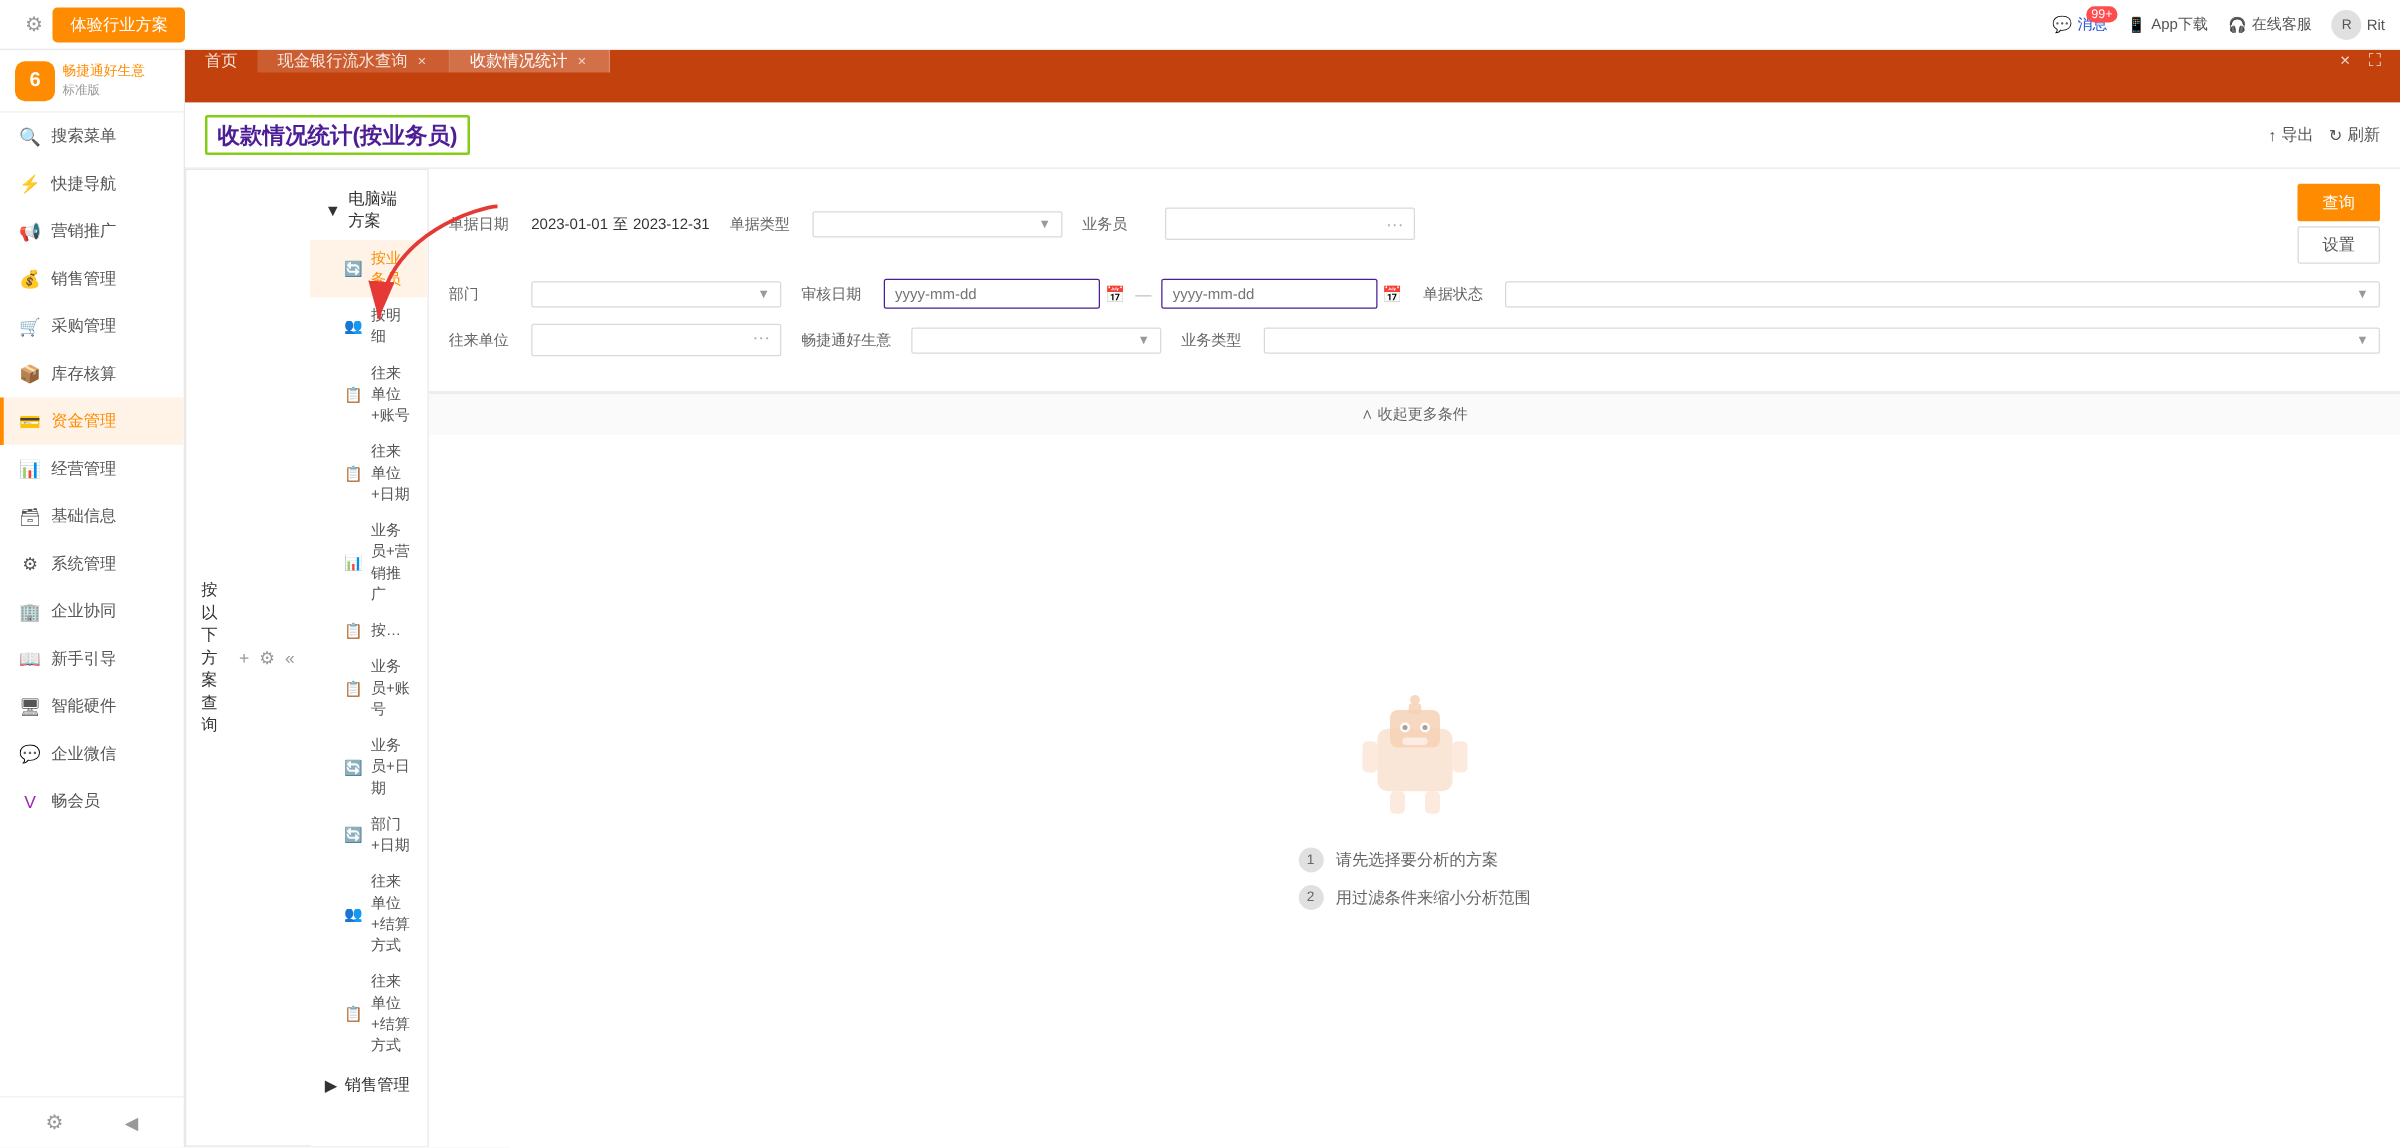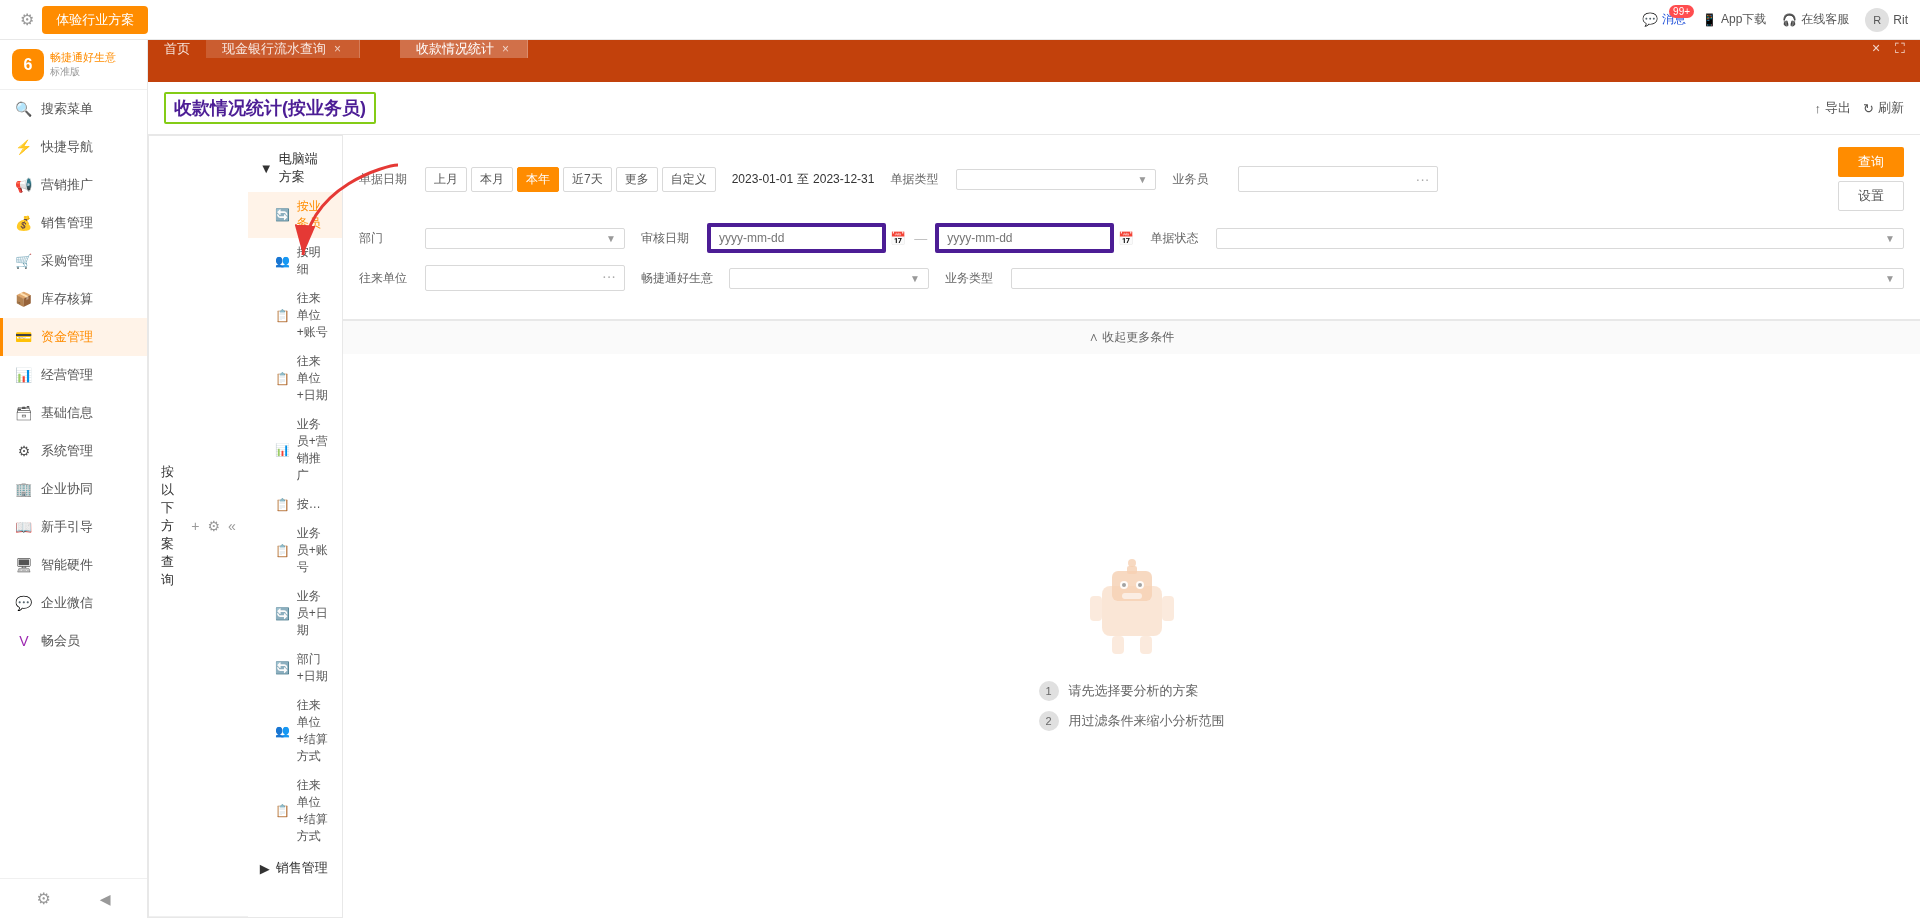--- a/index.html
+++ b/index.html
@@ -162,21 +162,20 @@
       gap: 6px;
       cursor: pointer;
       font-size: 13px;
       color: rgba(255,255,255,0.85);
       background: rgba(255,255,255,0.15);
       border-right: 1px solid rgba(255,255,255,0.2);
     }
     .tab-item.active {
       background: rgba(255,255,255,0.25);
       color: #fff;
-      margin-left: 40px;
     }
     .tab-close {
       font-size: 12px;
       color: rgba(255,255,255,0.7);
       cursor: pointer;
       padding: 2px;
     }
     .tab-bar-right {
       margin-left: auto;
       display: flex;
@@ -280,21 +279,21 @@
       padding: 4px 8px;
       cursor: pointer;
       gap: 4px;
       min-width: 180px;
       color: #555;
       font-size: 12px;
       background: #fff;
     }
     .filter-select .placeholder { color: #bbb; }
     .filter-input {
-      border: 4px solid #4c1d95;
+      border: 1px solid #4c1d95;
       border-radius: 2px;
       padding: 4px 8px;
       min-width: 180px;
       font-size: 12px;
       color: #333;
       background: #fff;
     }
     .chevron-down { color: #999; font-size: 10px; margin-left: auto; }
 
     .query-btn {
@@ -662,28 +661,20 @@
             </div>
           </div>
         </div>
 
         <div style="flex:1;display:flex;flex-direction:column;overflow:hidden;">
 
           <div class="filter-panel">
 
             <div class="filter-row">
               <span class="filter-label">单据日期</span>
-              <div class="date-filter">
-                <button class="date-btn">上月</button>
-                <button class="date-btn">本月</button>
-                <button class="date-btn active">本年</button>
-                <button class="date-btn">近7天</button>
-                <button class="date-btn">更多</button>
-                <button class="date-btn">自定义</button>
-              </div>
               <div class="filter-date-display">
                 <span>2023-01-01</span>
                 <span>至</span>
                 <span>2023-12-31</span>
               </div>
               <div style="flex:1;display:flex;justify-content:flex-end;gap:16px;align-items:center;">
                 <span class="filter-label">单据类型</span>
                 <div class="filter-select" style="min-width:200px;">
                   <span class="placeholder"></span>
                   <span class="chevron-down">▼</span>

